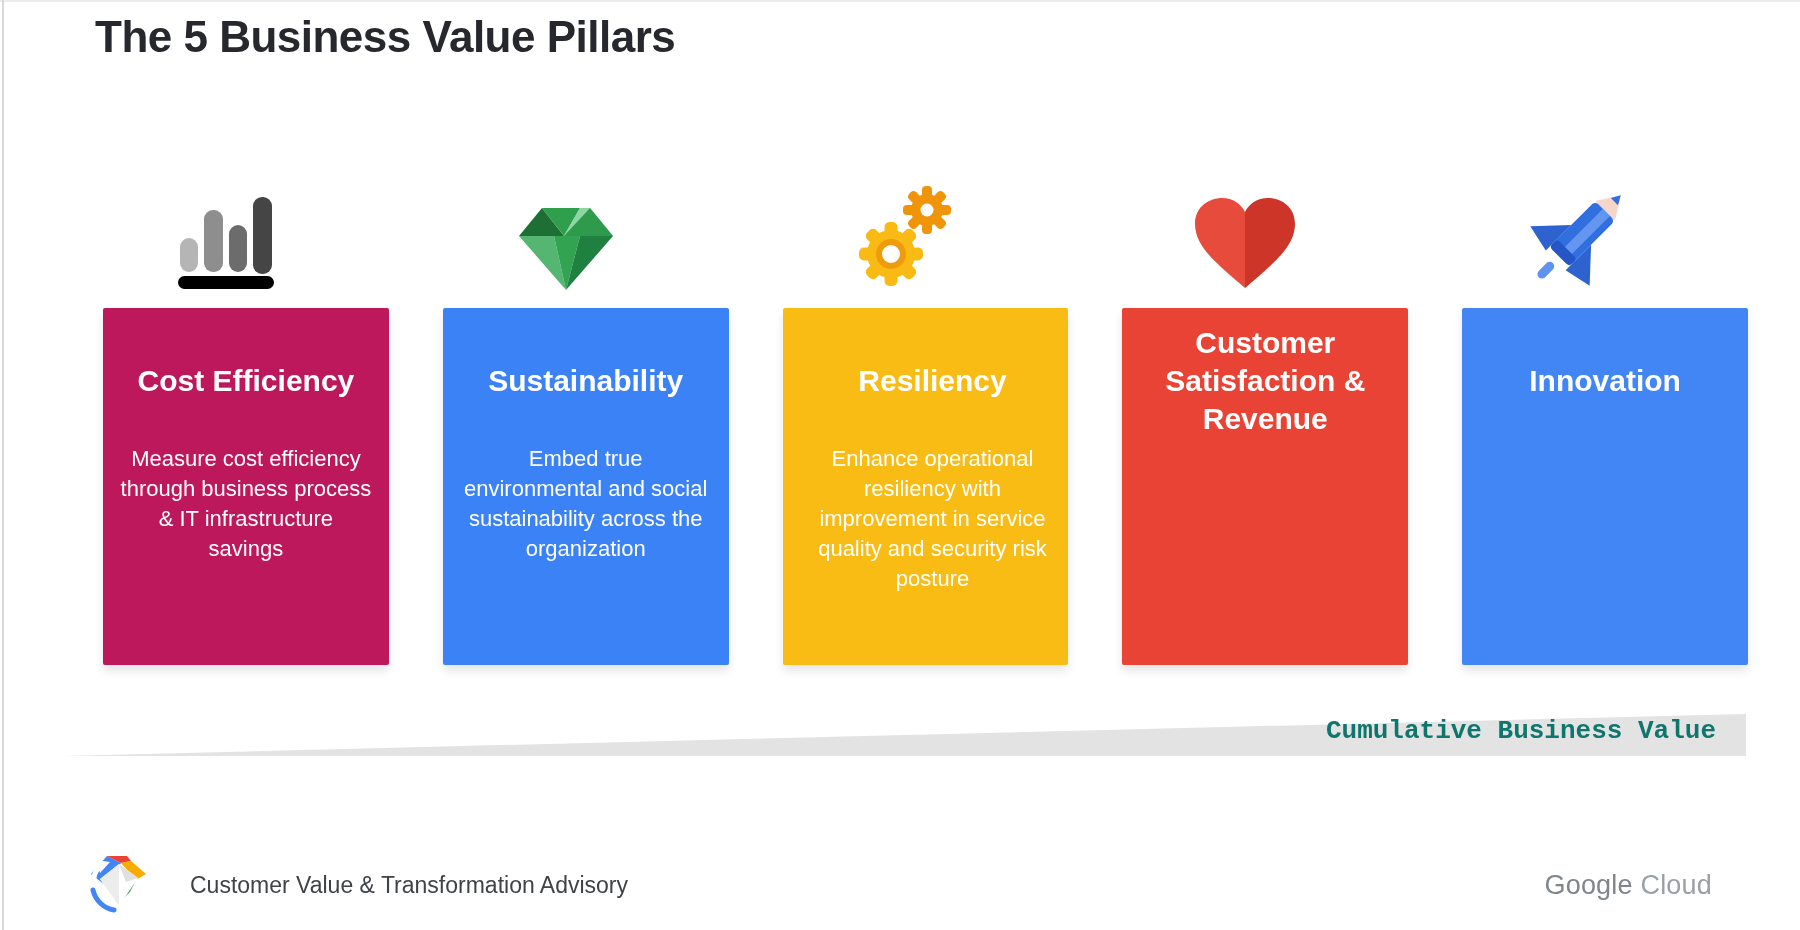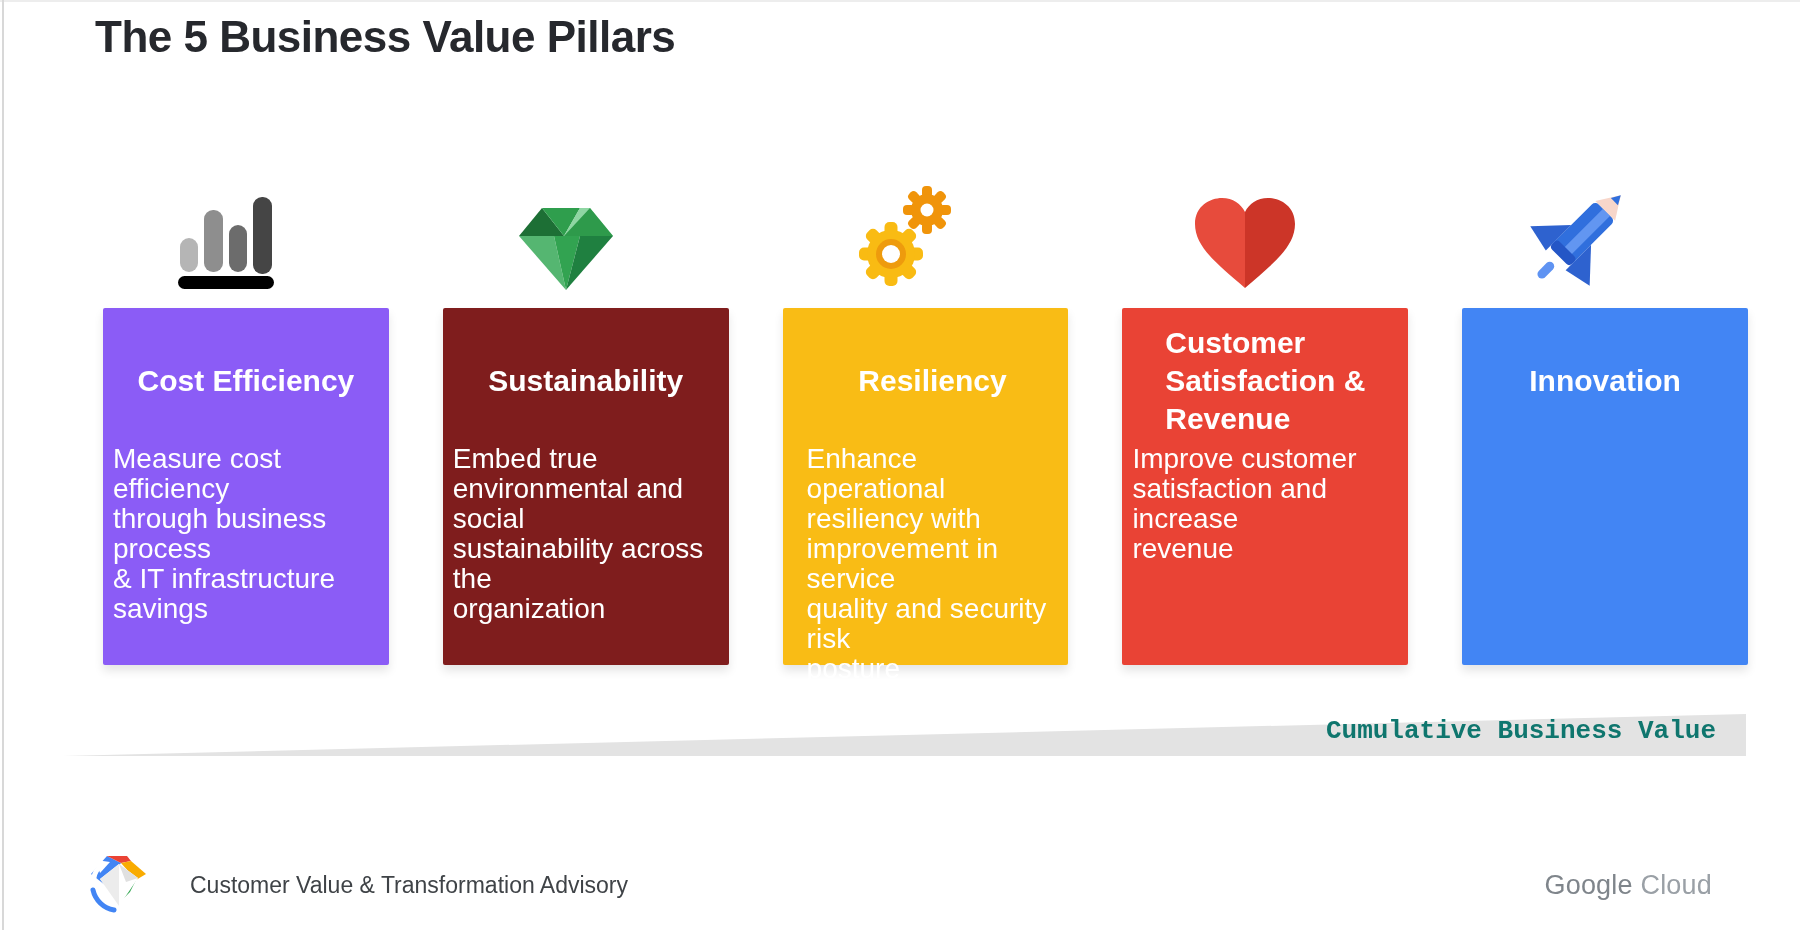--- a/index.html
+++ b/index.html
@@ -24,34 +24,34 @@
     position: absolute; left: 63px; top: 178px; width: 1685px;
     display: flex; gap: 14px;
   }
   .pillar { flex: 1; display: flex; flex-direction: column; min-width: 0; }
   .icon-wrap {
     height: 114px; margin-bottom: 16px;
     display: flex; align-items: flex-end; justify-content: center;
   }
   .card {
     height: 357px; border-radius: 2px;
-    color: #ffffff; text-align: left;
+    color: #ffffff; text-align: center;
     padding: 14px 10px 0 10px;
     box-shadow: 0 6px 10px rgba(0,0,0,0.10);
     display: flex; flex-direction: column; margin-left: 40px;
   }
   .card-title {
     min-height: 118px;
     display: flex; align-items: center; justify-content: center;
     font-size: 30px; font-weight: 700; line-height: 38px;
     white-space: pre-line;
   }
   .card-body {
     margin-top: 4px;
-    font-size: 28px; line-height: 30px;
+    font-size: 22px; line-height: 30px;
     white-space: pre-line;
   }
 
   .wedge-svg { position: absolute; left: 0; top: 709px; width: 1800px; height: 50px; display: block; }
   .wedge-label {
     position: absolute; right: 84px; top: 716px;
     font-size: 26px; font-weight: 700; color: #0f766e; font-family: Liberation Mono, monospace;
   }
 
   .footer-logo { position: absolute; left: 86px; top: 852px; }
@@ -79,21 +79,21 @@
   <div class="pillar">
     <div class="icon-wrap">
       <svg width="96" height="100" viewBox="0 0 96 100">
         <rect x="2" y="46" width="18" height="34" rx="9" fill="#b5b5b5"></rect>
         <rect x="26" y="18" width="19" height="62" rx="9" fill="#8e8e8e"></rect>
         <rect x="51" y="33" width="18" height="47" rx="9" fill="#6c6c6c"></rect>
         <rect x="75" y="5" width="19" height="77" rx="9" fill="#454545"></rect>
         <rect x="0" y="84" width="96" height="13" rx="6.5" fill="#000000"></rect>
       </svg>
     </div>
-    <div class="card" style="background-color: #8b5cf6;">
+    <div class="card" style="background-color: #be185d;">
       <div class="card-title">Cost Efficiency</div>
       <div class="card-body">Measure cost efficiency
 through business process
 &amp; IT infrastructure
 savings</div>
     </div>
   </div>
 
   <div class="pillar">
     <div class="icon-wrap">
@@ -101,21 +101,21 @@
         <polygon points="3,34 26,6 48,34" fill="#1d6f35"></polygon>
         <polygon points="26,6 64,6 48,34" fill="#2f9e4d"></polygon>
         <polygon points="64,6 74,6 48,34" fill="#8fd6a3"></polygon>
         <polygon points="64,6 74,6 97,34 48,34" fill="#8fd6a3"></polygon>
         <polygon points="74,6 97,34 48,34" fill="#2e9a4b"></polygon>
         <polygon points="3,34 38,34 50,88" fill="#55b671"></polygon>
         <polygon points="38,34 64,34 50,88" fill="#32a351"></polygon>
         <polygon points="64,34 97,34 50,88" fill="#1f8040"></polygon>
       </svg>
     </div>
-    <div class="card" style="background-color: #7f1d1d;">
+    <div class="card" style="background-color: #3b82f6;">
       <div class="card-title">Sustainability</div>
       <div class="card-body">Embed true
 environmental and social
 sustainability across the
 organization</div>
     </div>
   </div>
 
   <div class="pillar">
     <div class="icon-wrap">
@@ -167,23 +167,20 @@
     <div class="icon-wrap">
       <svg width="110" height="96" viewBox="0 0 110 96">
         <path d="M55,92 C30,70 5,52 5,28 C5,10 20,2 32,2 C43,2 51,8 55,16 L55,92 Z" fill="#E74B3C"></path>
         <path d="M55,92 C80,70 105,52 105,28 C105,10 90,2 78,2 C67,2 59,8 55,16 L55,92 Z" fill="#CC3528"></path>
       </svg>
     </div>
     <div class="card" style="background-color: rgb(233, 67, 53);">
       <div class="card-title">Customer
 Satisfaction &amp;
 Revenue</div>
-      <div class="card-body">Improve customer
-satisfaction and increase
-revenue</div>
     </div>
   </div>
 
   <div class="pillar">
     <div class="icon-wrap">
       <svg width="115" height="112" viewBox="0 0 115 112">
         <g transform="translate(56,52) rotate(45)">
           <polygon points="-14,4 -42,34 -14,40" fill="#2E62CF"></polygon>
           <polygon points="14,4 42,34 14,40" fill="#2E62CF"></polygon>
           <rect x="-14" y="-30" width="28" height="64" rx="5" fill="#306FDD"></rect>

